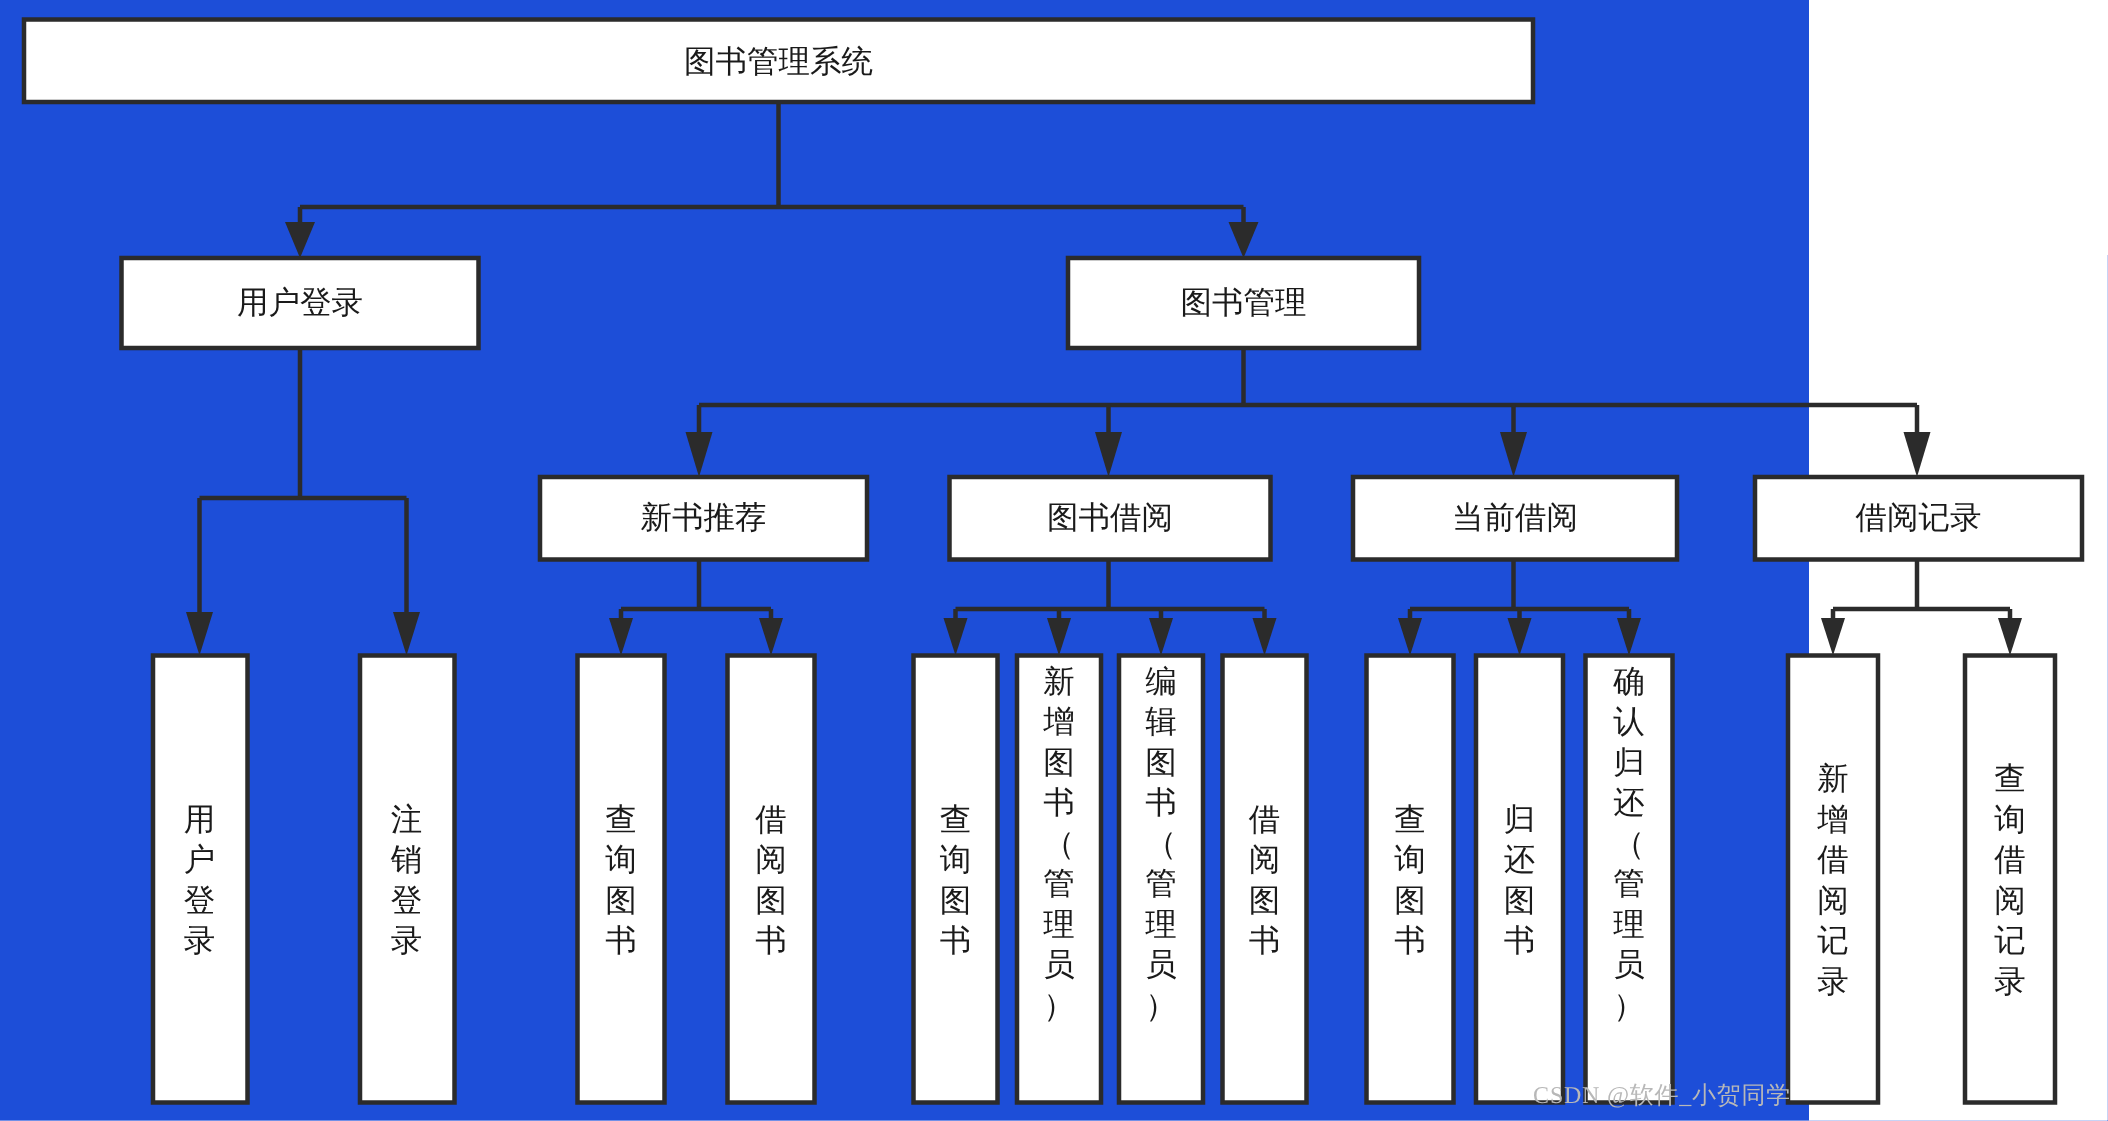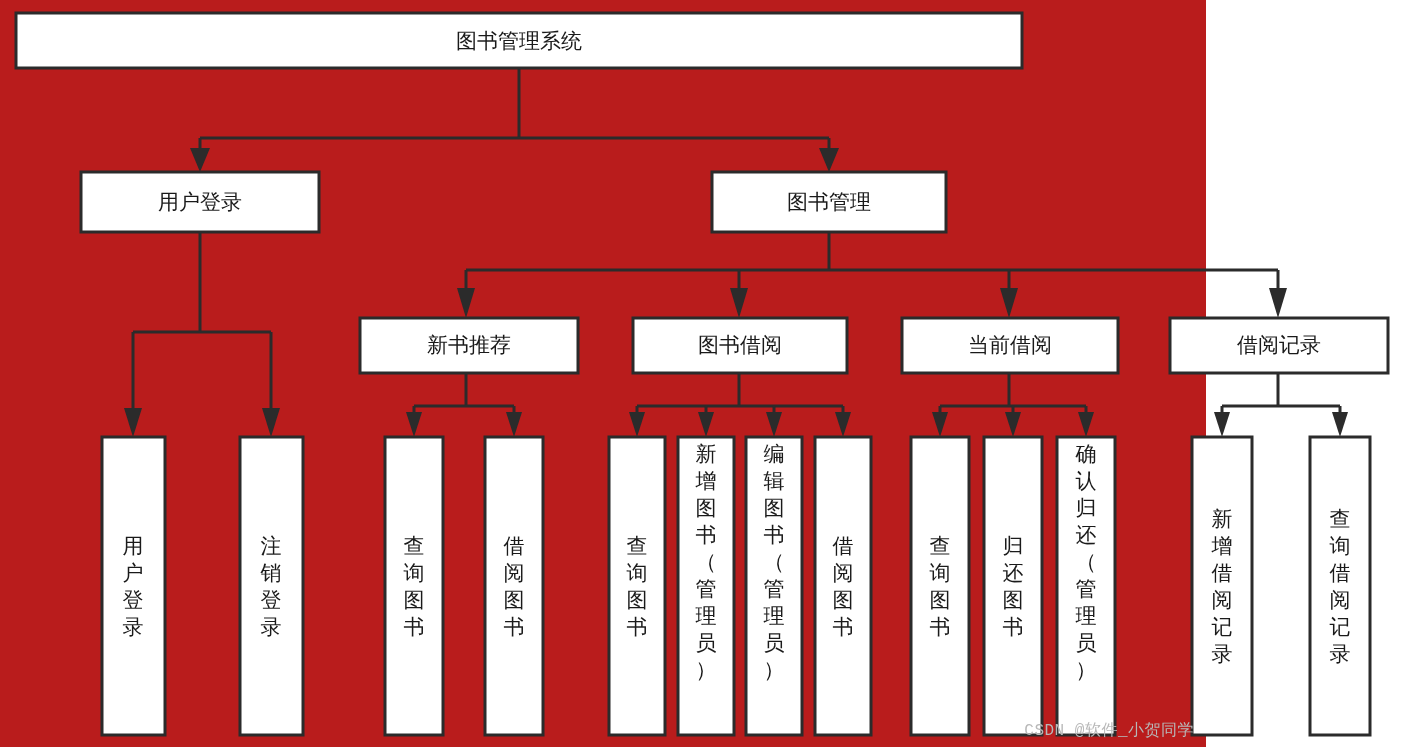--- a/index.html
+++ b/index.html
@@ -10,21 +10,21 @@
   body {
     width: 1405px;
     height: 747px;
     font-family: "DejaVu Sans", "Liberation Sans", sans-serif;
     overflow: hidden;
   }
   #diagram-root {
     position: relative;
     width: 1206px;
     height: 747px;
-    background: #b91c1c;
+    background: #1d4ed8;
   }
   svg.canvas {
     position: absolute;
     left: 0;
     top: 0;
     width: 1405px;
     height: 747px;
   }
   .node-box {
     fill: #ffffff;
@@ -51,21 +51,21 @@
   .node-label-v {
     font-family: "DejaVu Sans", "Liberation Sans", sans-serif;
     font-size: 21px;
     fill: #1a1a1a;
     text-anchor: middle;
   }
   .watermark {
     position: absolute;
     right: 12px;
     bottom: 6px;
-    font-family: Liberation Mono, monospace;
+    font-family: Liberation Serif, serif;
     font-size: 16px;
     color: #b8b8b8;
     white-space: nowrap;
     letter-spacing: 0.5px;
   }
 </style>
 </head>
 <body>
 
 <div id="diagram-root">

